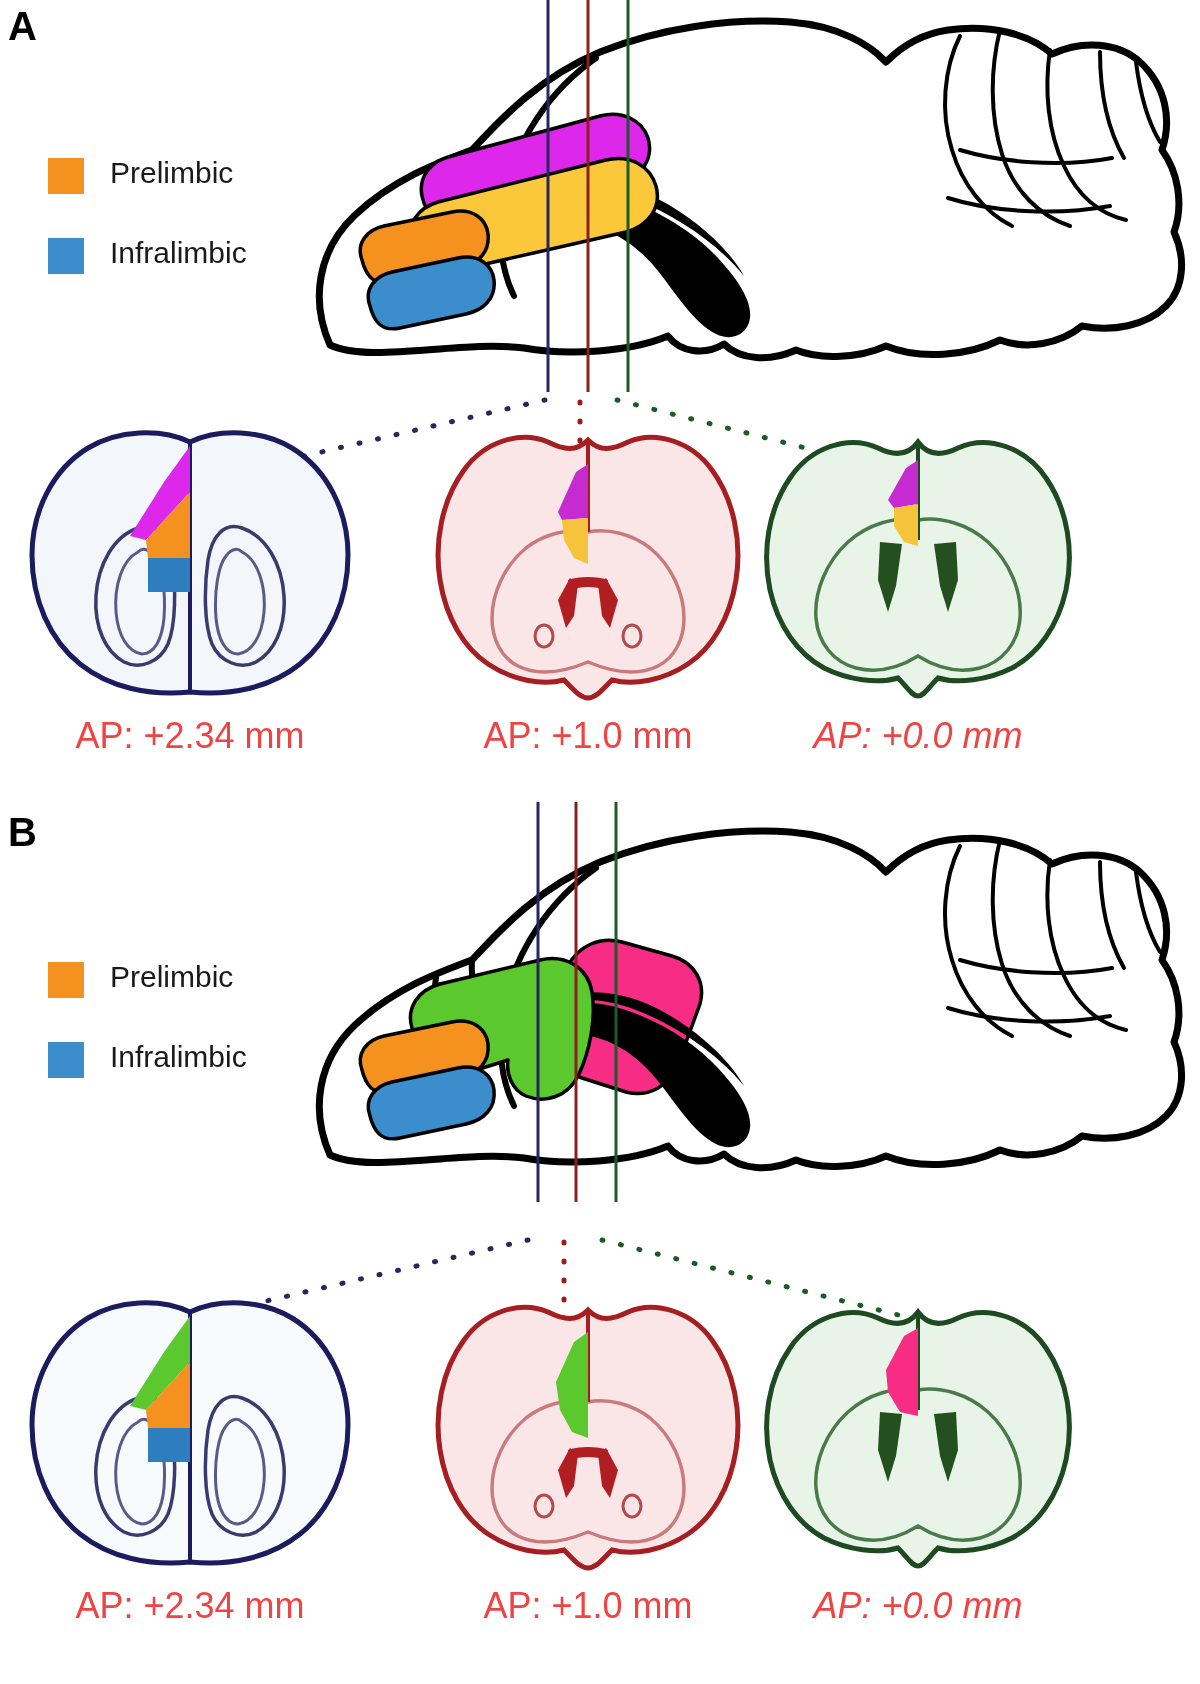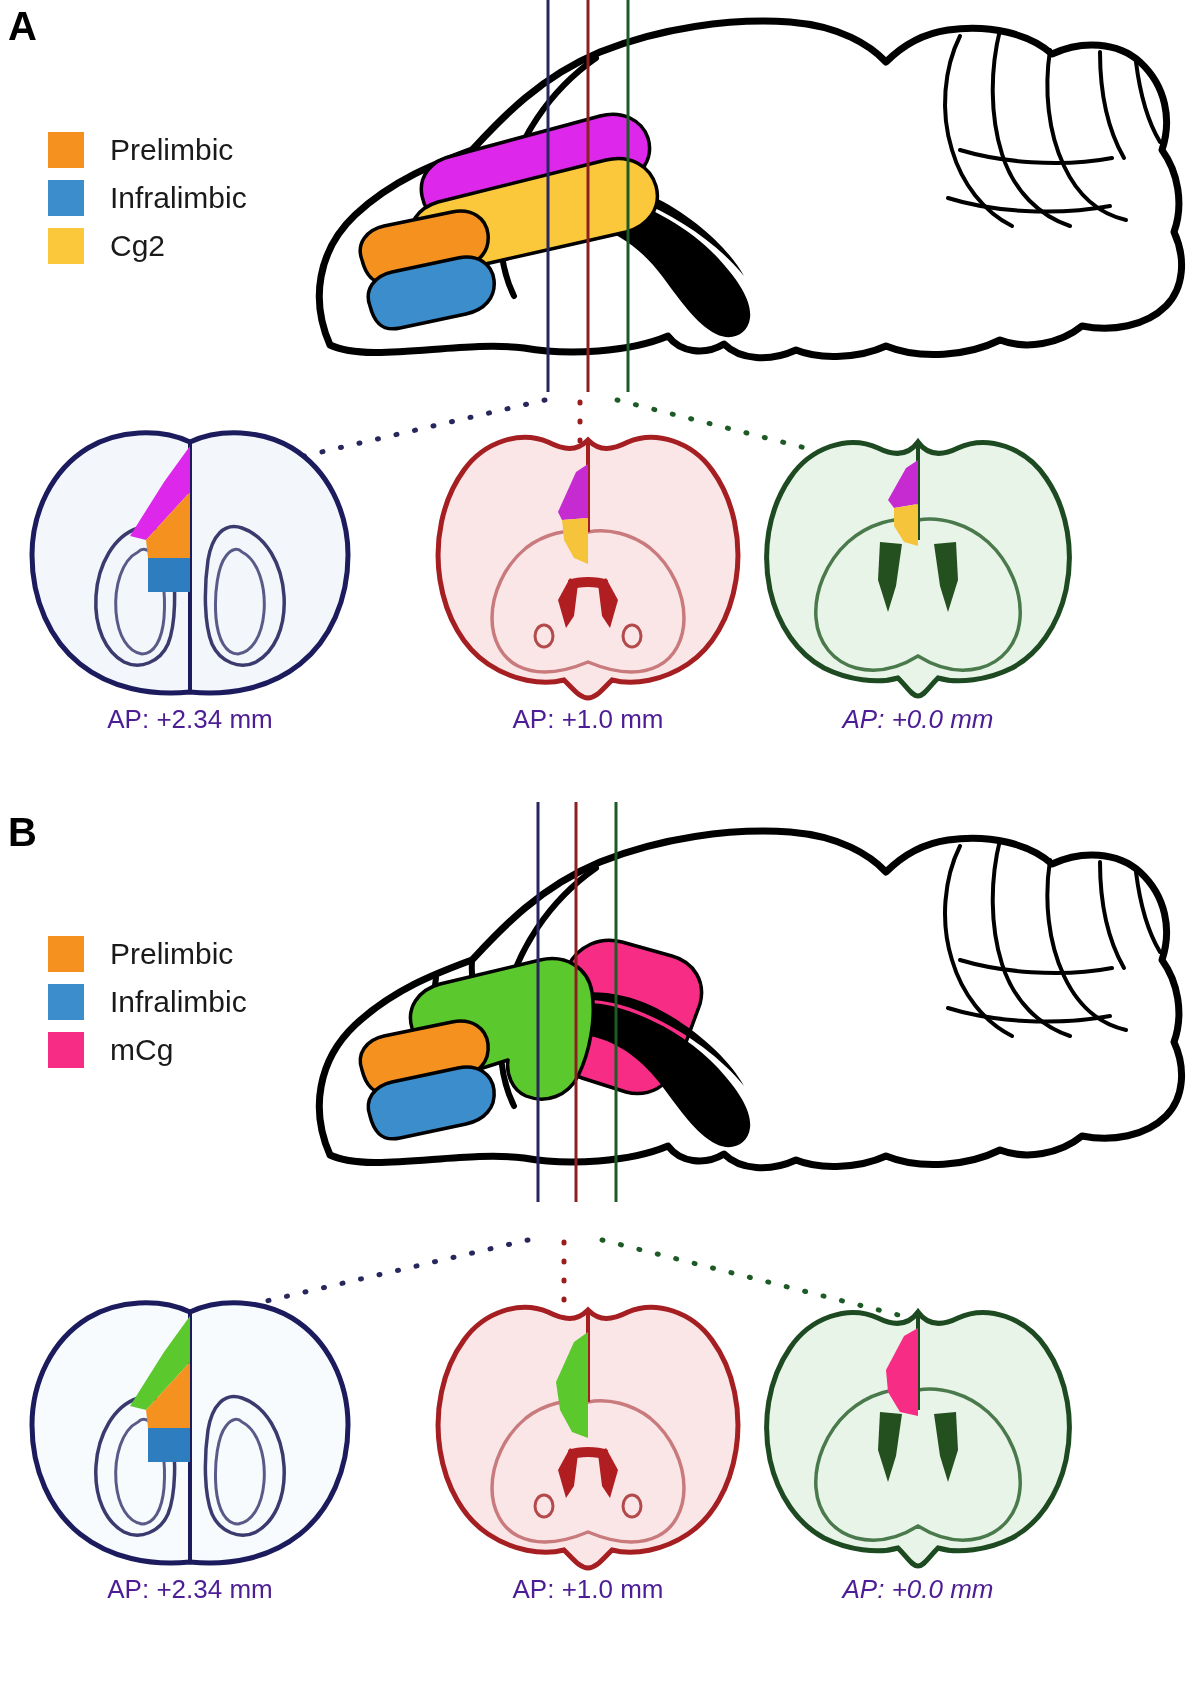--- a/index.html
+++ b/index.html
@@ -34,22 +34,22 @@
   #panel-b .panel-letter { left: 8px; top: 12px; }
 
   .legend {
     position: absolute;
   }
   #legend-a { left: 48px; top: 126px; }
   #legend-b { left: 48px; top: 930px; }
 
   .legend-row {
     display: flex;
-    align-items: center;
     height: 48px;
+    margin-top: 32px;
   }
   .legend-swatch {
     width: 36px;
     height: 36px;
     flex: 0 0 auto;
   }
   .legend-label {
     margin-left: 26px;
     font-size: 30px;
     color: #1a1a1a;
@@ -74,47 +74,43 @@
   .section-item {
     position: absolute;
     width: 360px;
     text-align: center;
   }
   .sec-1 { left: 10px; }
   .sec-2 { left: 408px; }
   .sec-3 { left: 738px; font-style: italic; }
 
   .section-caption {
-    font-size: 26px;
-    color: #4c1d95;
-    margin-top: 4px;
+    font-size: 36px;
+    color: #ef4444;
+    margin-top: 15px;
     white-space: nowrap;
   }
   svg { display: block; overflow: visible; }
   .connectors { position: absolute; left: 0; top: 0; width: 1200px; height: 120px; }
 </style>
 </head>
 <body>
 
 <div class="panel" id="panel-a">
 
   <div class="panel-letter">A</div>
 
   <div class="legend" id="legend-a">
     <div class="legend-row">
       <div class="legend-swatch" style="background:#F5911E"></div>
       <div class="legend-label">Prelimbic</div>
     </div>
     <div class="legend-row">
       <div class="legend-swatch" style="background:#3C8DCB"></div>
       <div class="legend-label">Infralimbic</div>
-    </div>
-    <div class="legend-row">
-      <div class="legend-swatch" style="background:#FBC83C"></div>
-      <div class="legend-label">Cg2</div>
     </div>
   </div>
 
   <div class="sagittal-wrap" id="sagittal-a">
     <svg width="900" height="400" viewBox="0 0 900 400">
 
       <path d="M30,345 C10,300 18,250 55,215 C95,178 140,162 172,150
                C200,120 238,78 300,52 C360,28 430,18 490,22
                C540,26 570,45 586,62 C600,48 620,34 648,30
                C690,24 730,34 752,54 C782,40 818,42 840,62
@@ -265,24 +261,20 @@
   <div class="panel-letter">B</div>
 
   <div class="legend" id="legend-b" style="top:130px;">
     <div class="legend-row">
       <div class="legend-swatch" style="background:#F5911E"></div>
       <div class="legend-label">Prelimbic</div>
     </div>
     <div class="legend-row">
       <div class="legend-swatch" style="background:#3C8DCB"></div>
       <div class="legend-label">Infralimbic</div>
-    </div>
-    <div class="legend-row">
-      <div class="legend-swatch" style="background:#F72D85"></div>
-      <div class="legend-label">mCg</div>
     </div>
   </div>
 
   <div class="sagittal-wrap" id="sagittal-b" style="left:300px; top:10px;">
     <svg width="900" height="400" viewBox="0 0 900 400">
       <path d="M30,345 C10,300 18,250 55,215 C95,178 140,162 172,150
                C200,120 238,78 300,52 C360,28 430,18 490,22
                C540,26 570,45 586,62 C600,48 620,34 648,30
                C690,24 730,34 752,54 C782,40 818,42 840,62
                C866,86 872,120 862,150 C878,172 884,204 874,232

